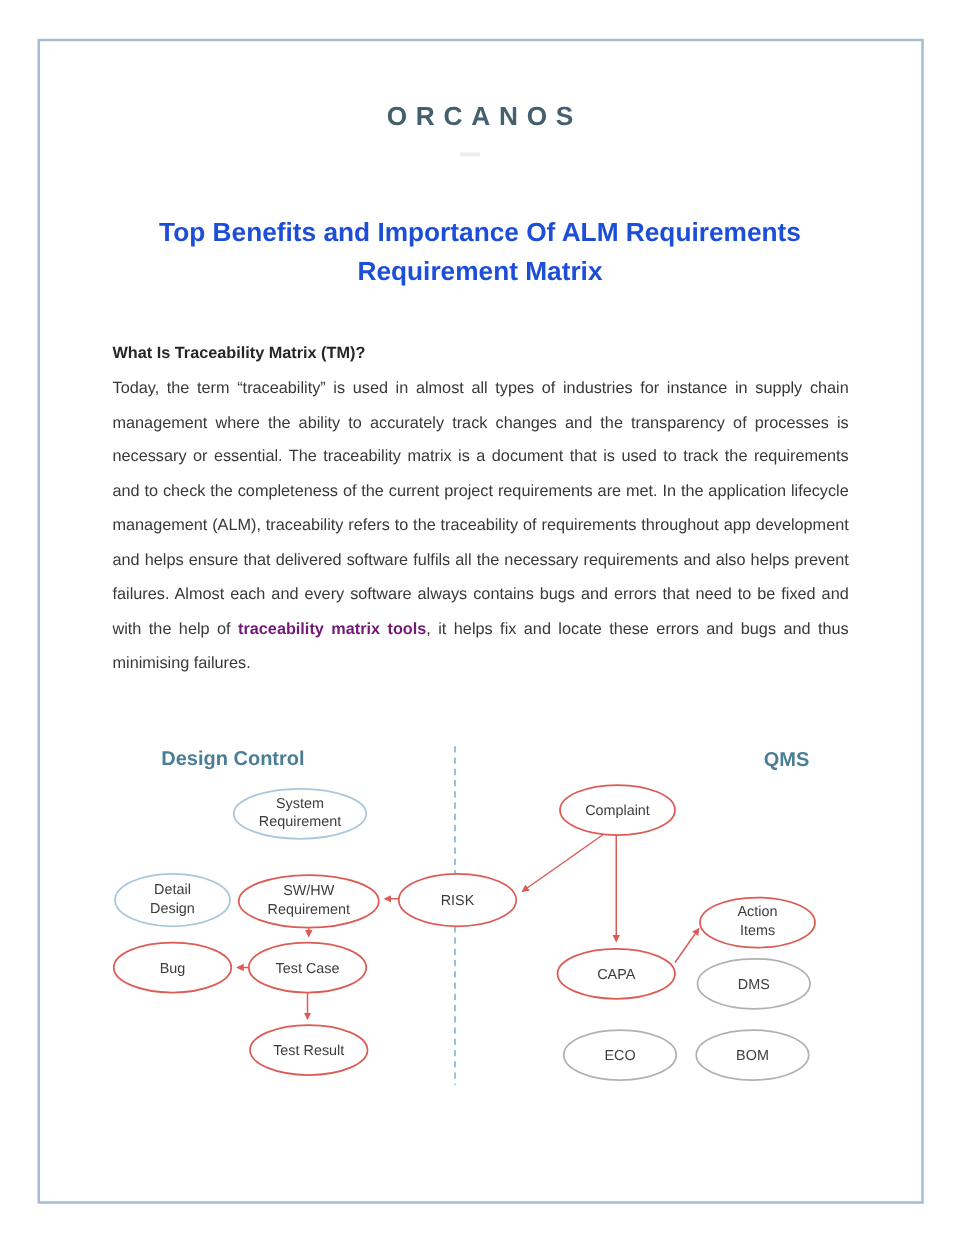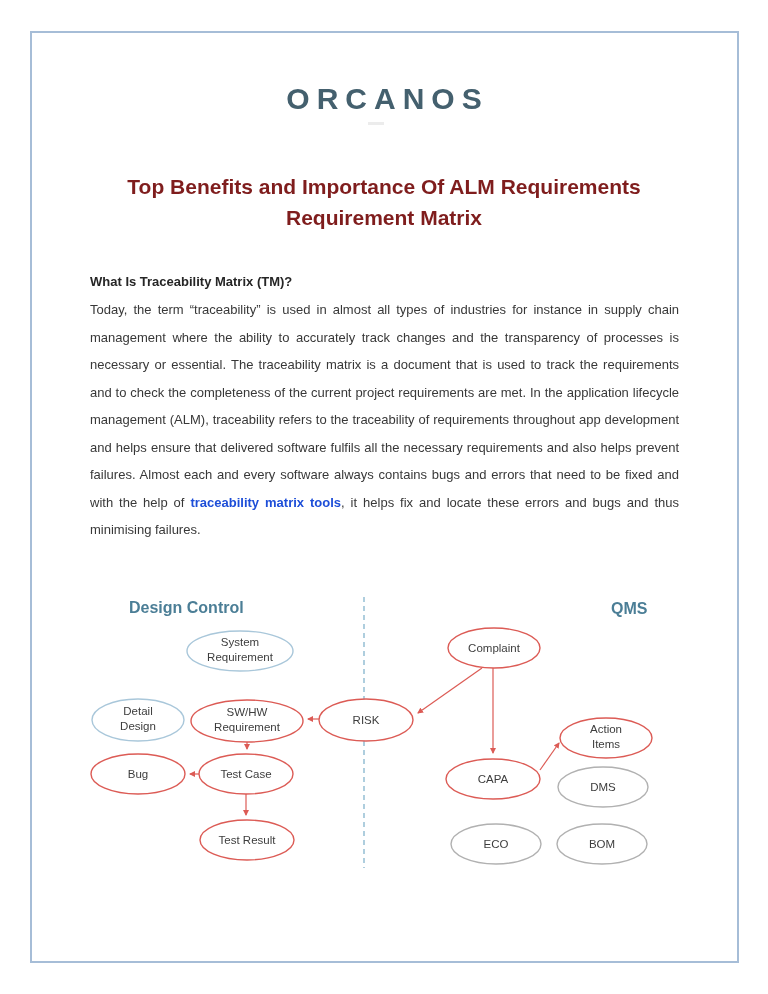--- a/index.html
+++ b/index.html
@@ -6,42 +6,42 @@
   .canvas {
     position:relative; width:768px; height:994px; background:#ffffff;
     font-family:"Liberation Sans", sans-serif; overflow:hidden;
   }
   .page-border {
     position:absolute; left:30px; top:31px; width:709px; height:932px;
     border:2px solid #a6bdd7; box-sizing:border-box;
   }
   .logo {
     position:absolute; left:0; top:82px; width:768px; text-align:center;
-    font-size:30px; font-weight:700; letter-spacing:7px; color:#44606e;
+    font-size:21px; font-weight:700; letter-spacing:7px; color:#44606e;
     text-indent:7px;
   }
   .logo-mark {
     position:absolute; left:368px; top:122px; width:16px; height:3px;
     background:#ececec;
   }
   .title {
     position:absolute; left:31px; top:171px; width:706px; margin:0;
     text-align:center; font-size:21px; line-height:31px; font-weight:700;
-    color:#7f1d1d;
+    color:#1d4ed8;
   }
   .heading {
     position:absolute; left:90px; top:274px; font-size:13px; font-weight:700;
     color:#262626;
     text-align:right;
   }
   .para {
     position:absolute; left:90px; top:296px; width:589px; margin:0;
     font-size:13px; line-height:27.5px; text-align:justify; color:#383838;
   }
-  .para b { color:#1d4ed8; }
+  .para b { color:#701a75; }
   .zone-label {
     position:absolute; font-size:16px; font-weight:700; color:#4b7e96;
   }
   .zone-label.dc  { left:129px; top:599px; }
   .zone-label.qms { left:611px; top:600px; }
   #diagram-svg { position:absolute; left:0; top:0; }
 </style>
 </head>
 <body>
 

